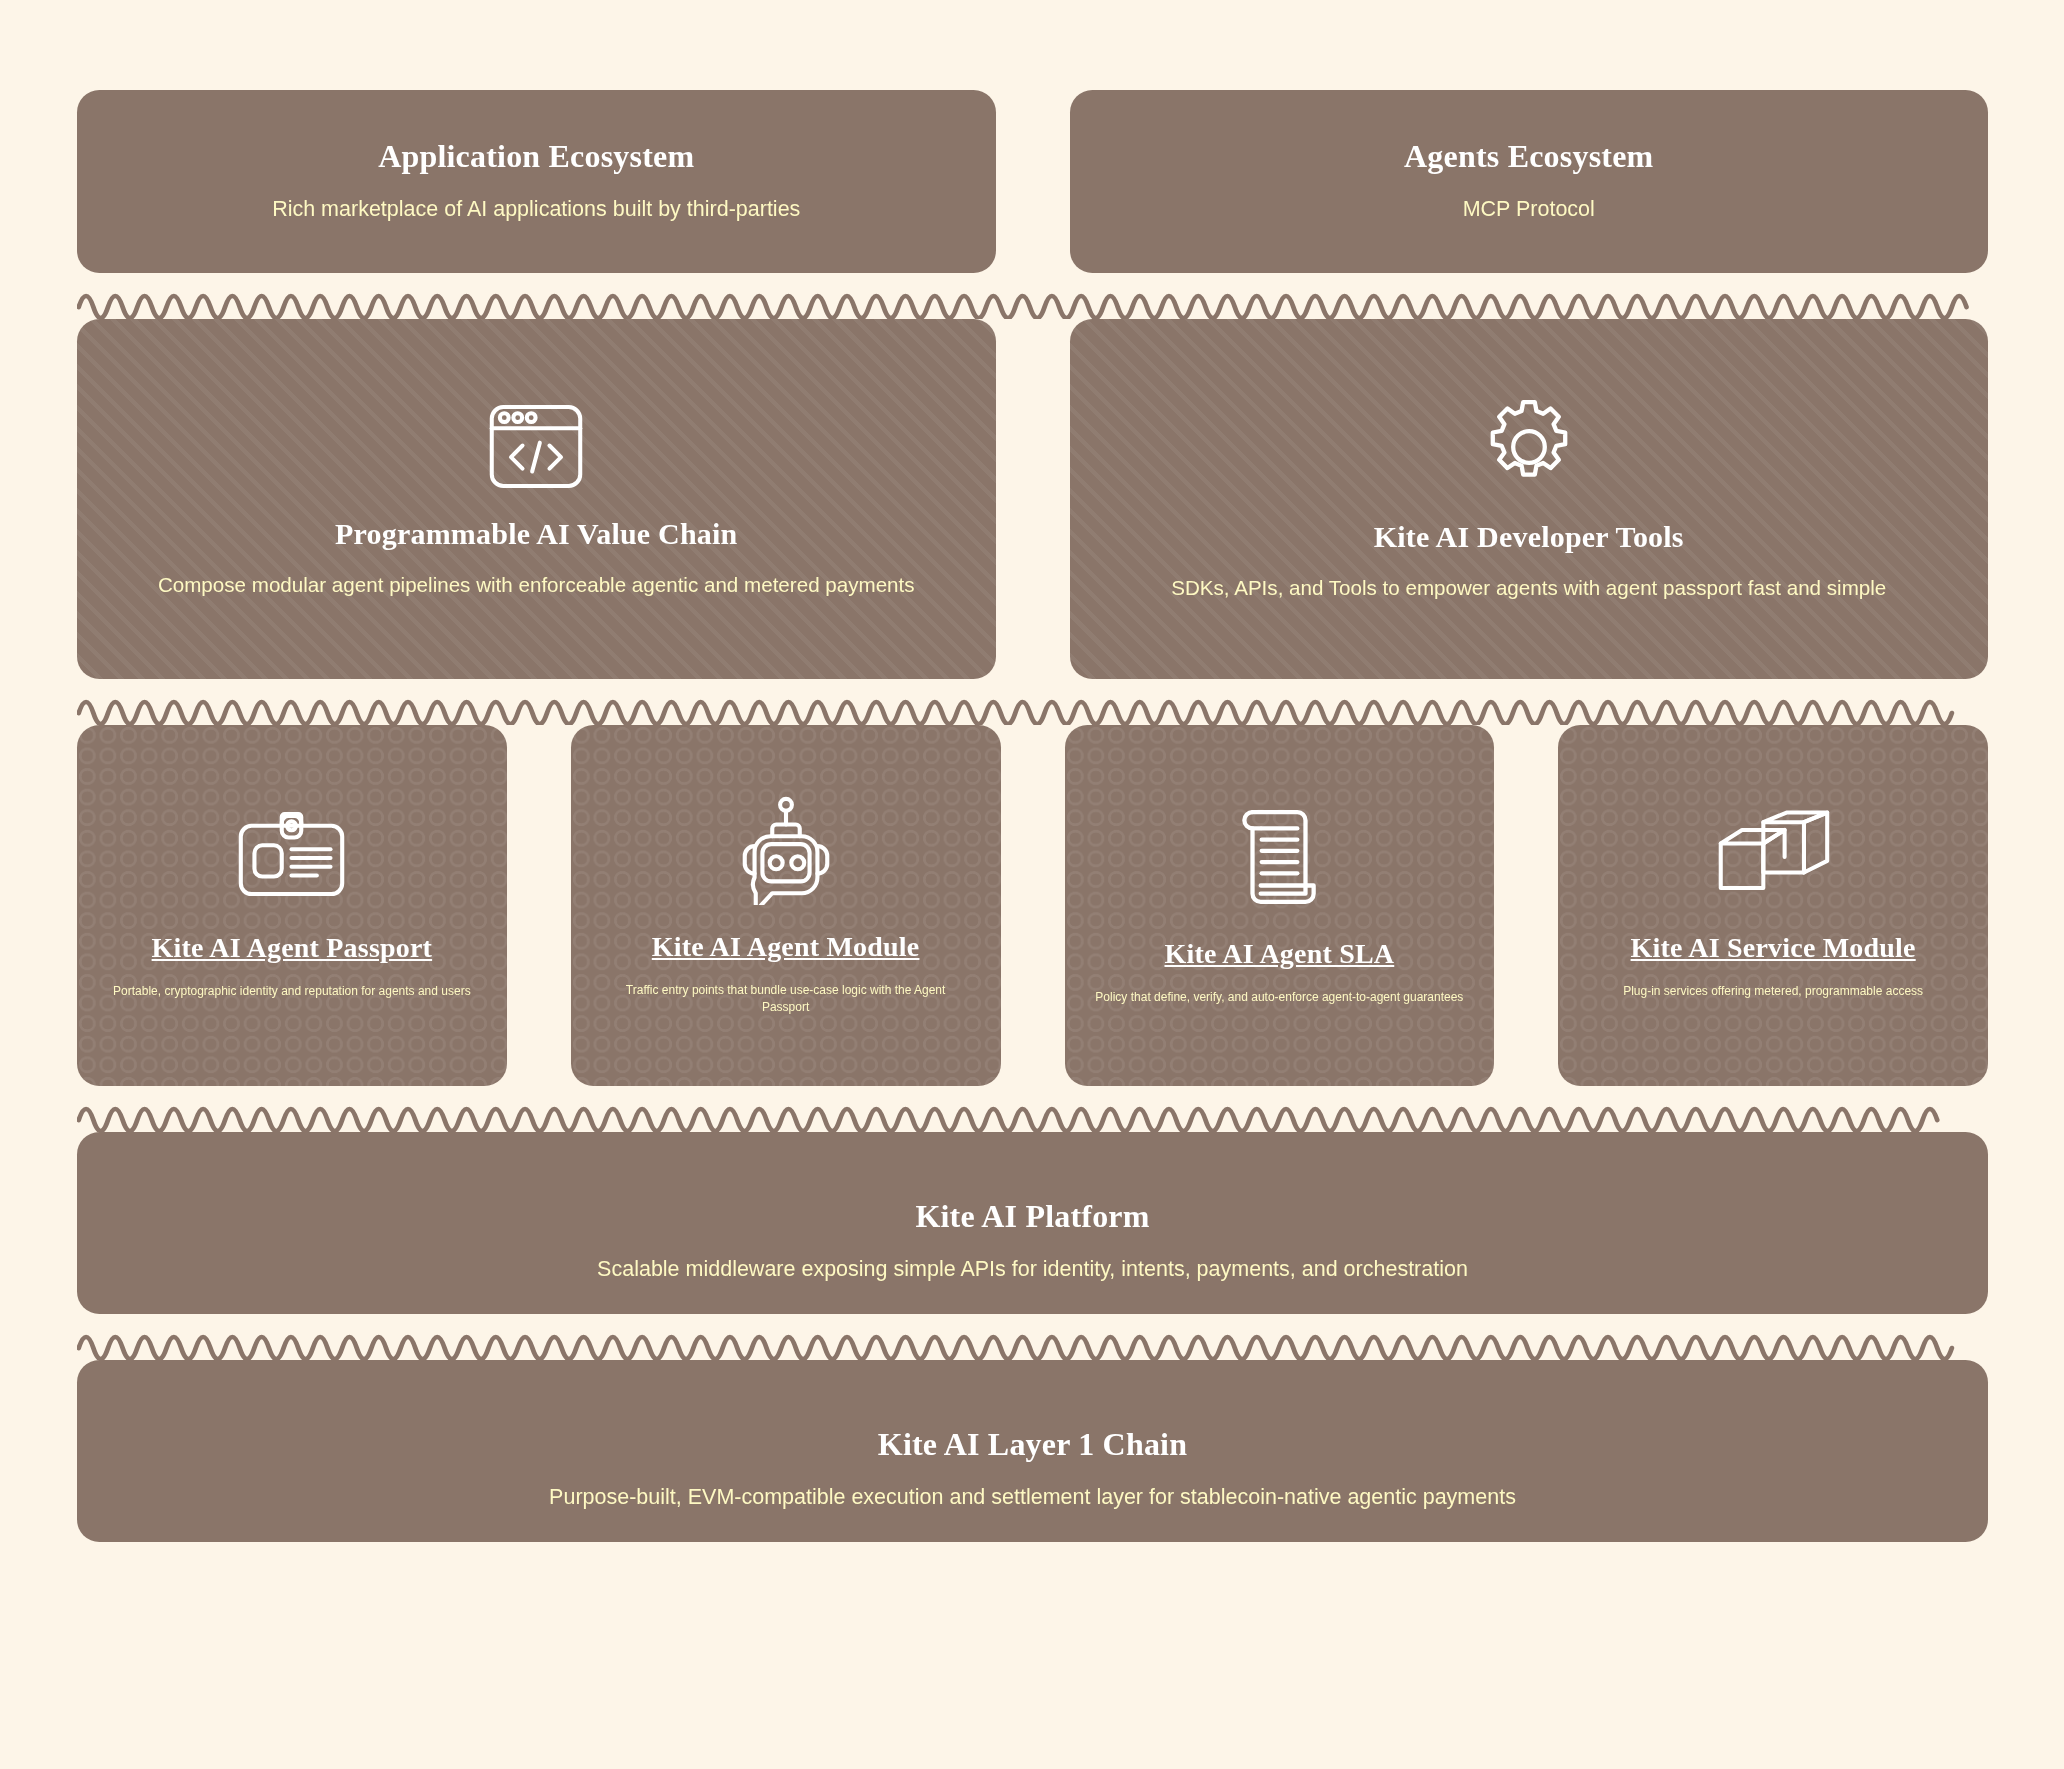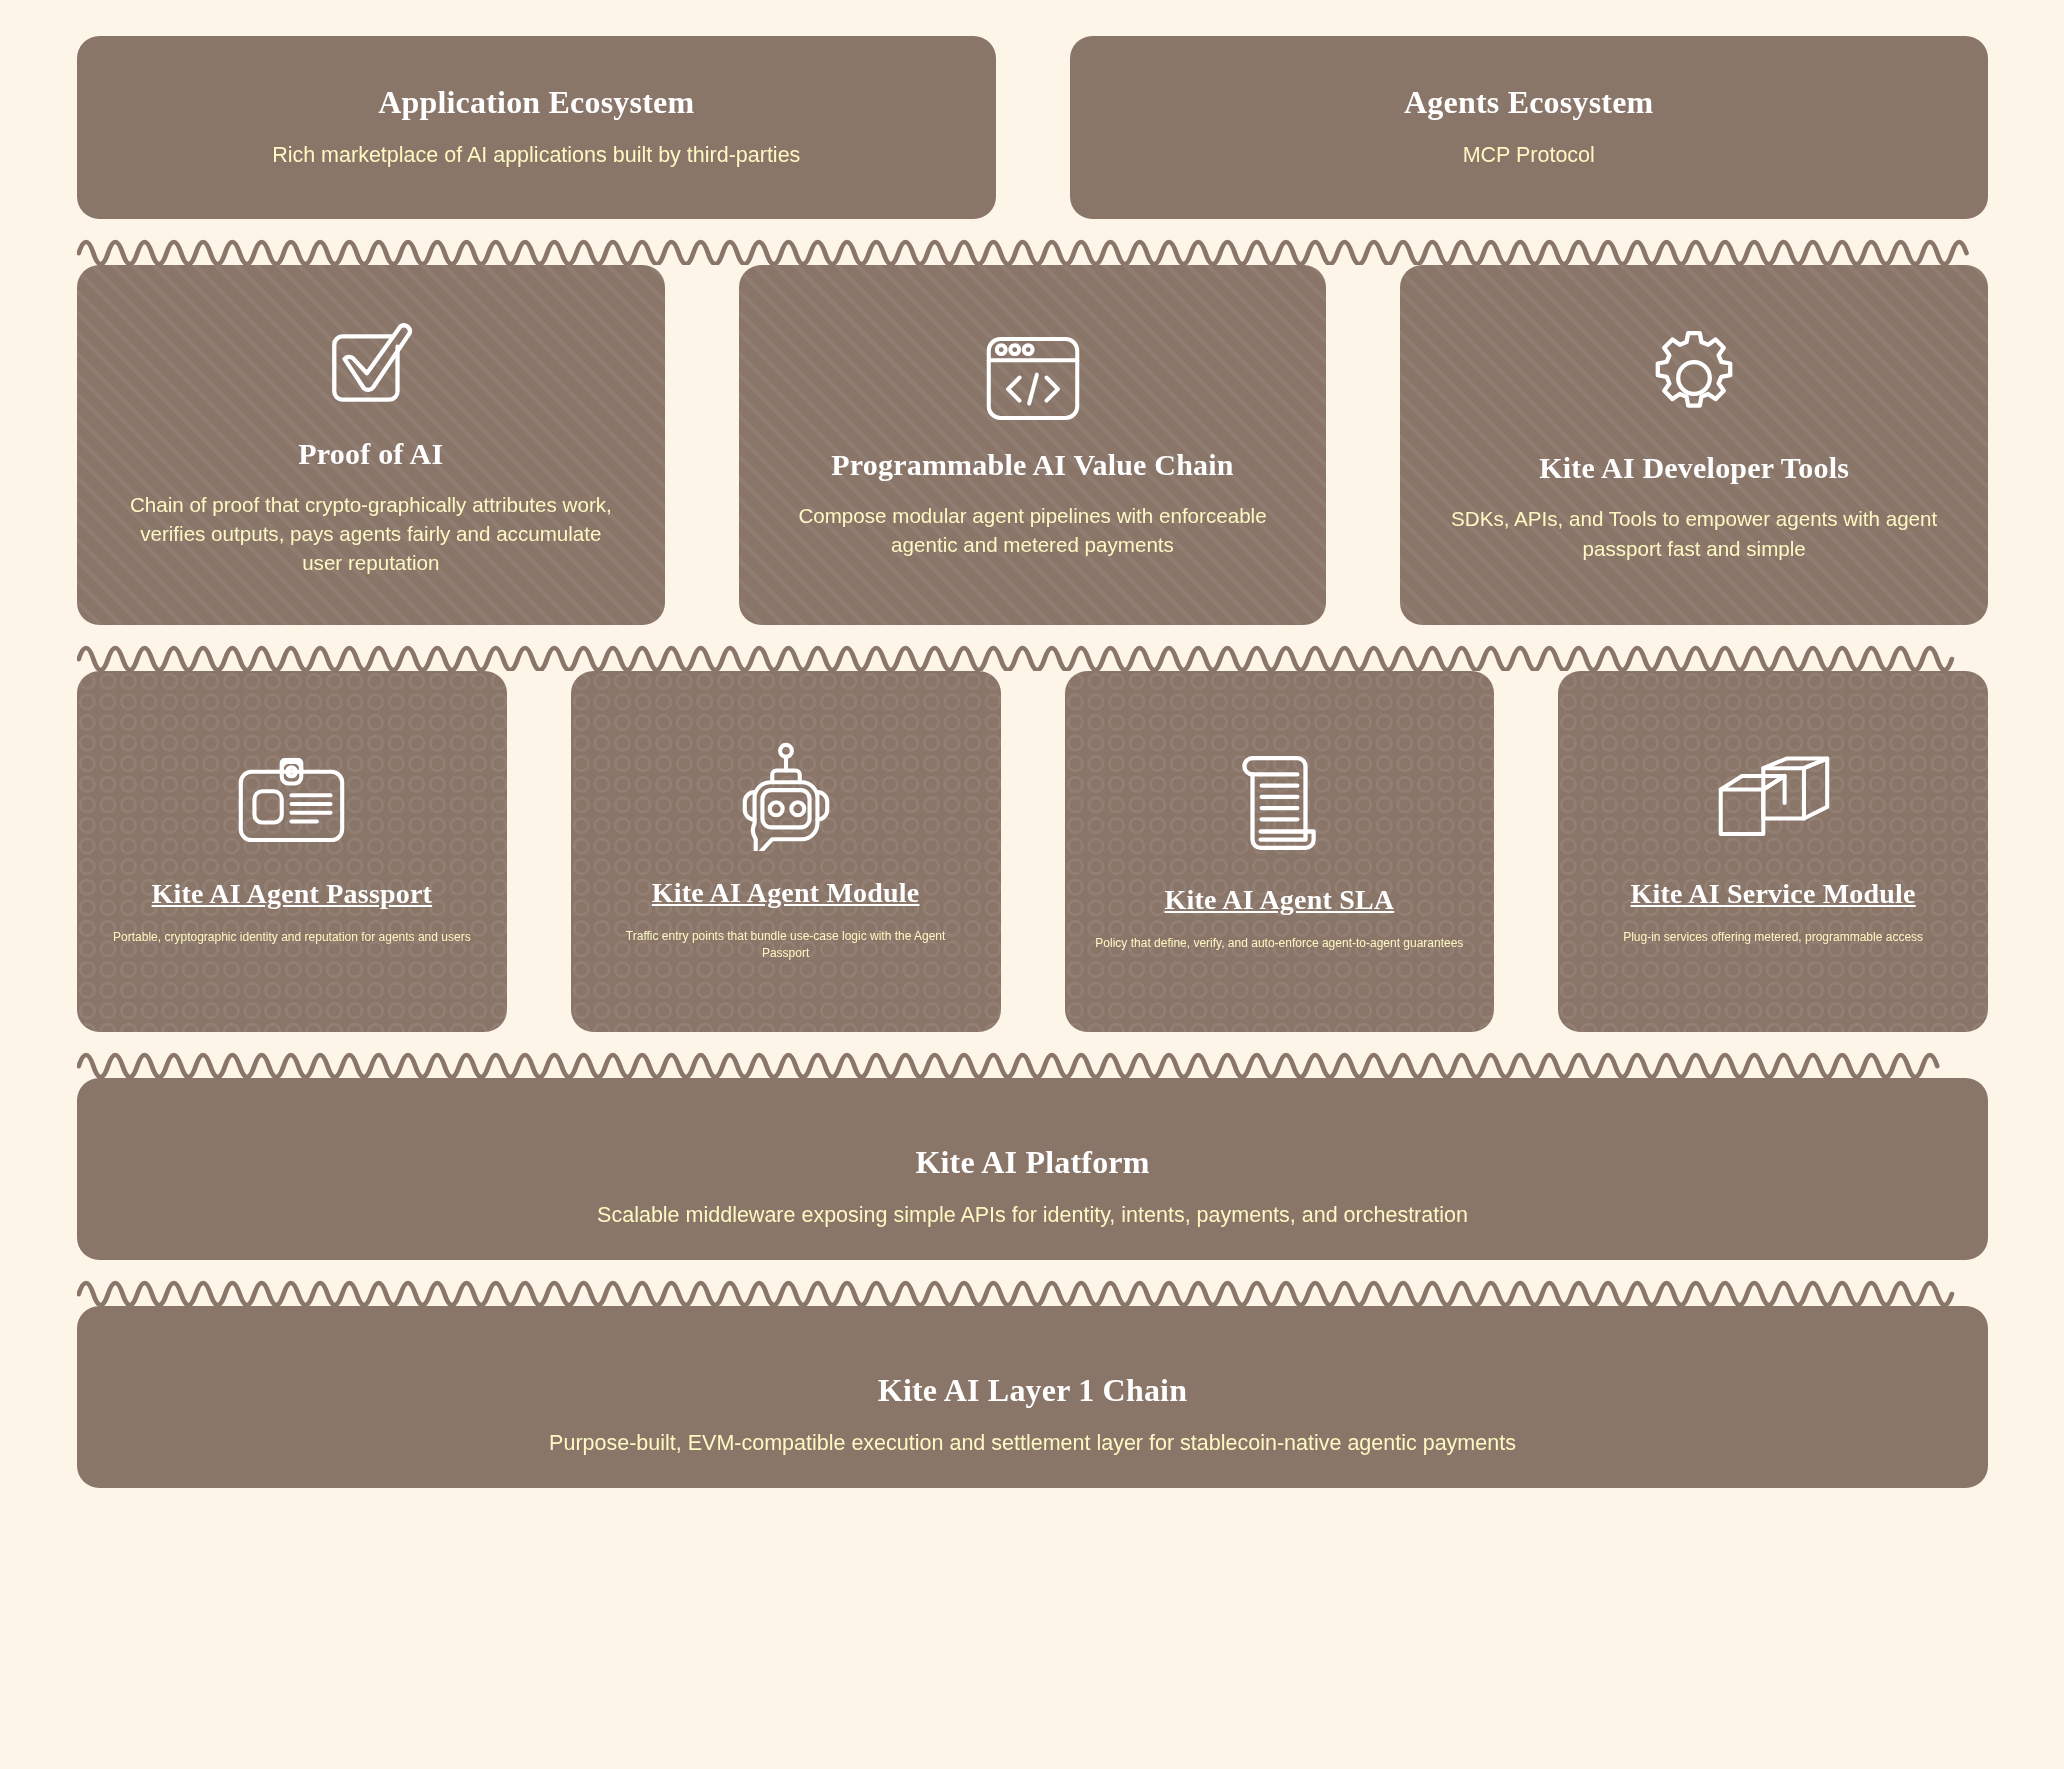--- a/index.html
+++ b/index.html
@@ -79,21 +79,21 @@
       rgba(255,255,255,0.0) 8.6px
     );
     background-size: 20.6px 20.6px;
     pointer-events: none;
   }
 
   
   .row-top {
     display: flex;
     gap: 74px;
-    padding-top: 36px;
+    padding-top: 90px;
   }
   .row-top .card { flex: 1; height: 183px; }
   .row-top .card-title { font-size: 32px; margin-bottom: 19px; }
   .row-top .card-desc  { font-size: 21.5px; }
 
   
   .wave {
     height: 46px;
     width: 100%;
     display: block;
@@ -147,33 +147,20 @@
   </div>
 
   <div class="wave">
     <svg viewBox="0 0 2220 54" preserveAspectRatio="none" aria-hidden="true">
       <path d="M2,40 q8.5,-26 17,0 t17,0 t17,0 t17,0 t17,0 t17,0 t17,0 t17,0 t17,0 t17,0 t17,0 t17,0 t17,0 t17,0 t17,0 t17,0 t17,0 t17,0 t17,0 t17,0 t17,0 t17,0 t17,0 t17,0 t17,0 t17,0 t17,0 t17,0 t17,0 t17,0 t17,0 t17,0 t17,0 t17,0 t17,0 t17,0 t17,0 t17,0 t17,0 t17,0 t17,0 t17,0 t17,0 t17,0 t17,0 t17,0 t17,0 t17,0 t17,0 t17,0 t17,0 t17,0 t17,0 t17,0 t17,0 t17,0 t17,0 t17,0 t17,0 t17,0 t17,0 t17,0 t17,0 t17,0 t17,0 t17,0 t17,0 t17,0 t17,0 t17,0 t17,0 t17,0 t17,0 t17,0 t17,0 t17,0 t17,0 t17,0 t17,0 t17,0 t17,0 t17,0 t17,0 t17,0 t17,0 t17,0 t17,0 t17,0 t17,0 t17,0 t17,0 t17,0 t17,0 t17,0 t17,0 t17,0 t17,0 t17,0 t17,0 t17,0 t17,0 t17,0 t17,0 t17,0 t17,0 t17,0 t17,0 t17,0 t17,0 t17,0 t17,0 t17,0 t17,0 t17,0 t17,0 t17,0 t17,0 t17,0 t17,0 t17,0 t17,0 t17,0 t17,0 t17,0 t17,0 t17,0 t17,0 t17,0 t17,0" fill="none" stroke="currentColor" stroke-width="5.5" stroke-linecap="round"></path>
     </svg>
   </div>
 
   <div class="row-mid">
 
-    <div class="card">
-      <div class="tex-stripes"></div>
-      <div class="inner">
-        <div class="icon-wrap">
-          <svg width="102" height="102" viewBox="0 0 100 100" fill="none" stroke="#ffffff" stroke-width="4.2" stroke-linecap="round" stroke-linejoin="round">
-            <path d="M76 34 V78 a8 8 0 0 1 -8 8 H22 a8 8 0 0 1 -8 -8 V32 a8 8 0 0 1 8 -8 H70"></path>
-            <path d="M24 46 a6 6 0 0 1 8.5 -0.5 L46 60 L79 14 a6 6 0 0 1 9 6.5 L52 74 a6 6 0 0 1 -9 0.7 Z"></path>
-          </svg>
-        </div>
-        <div class="card-title">Proof of AI</div>
-        <div class="card-desc">Chain of proof that crypto-graphically attributes work, verifies outputs, pays agents fairly and accumulate user reputation</div>
-      </div>
-    </div>
 
     <div class="card">
       <div class="tex-stripes"></div>
       <div class="inner">
         <div class="icon-wrap">
           <svg width="100" height="95" viewBox="0 0 104 98" fill="none" stroke="#ffffff" stroke-width="4.2" stroke-linecap="round" stroke-linejoin="round">
             <rect x="6" y="8" width="92" height="82" rx="12"></rect>
             <path d="M6 30 H98"></path>
             <circle cx="19" cy="19" r="4.6"></circle>
             <circle cx="33" cy="19" r="4.6"></circle>

